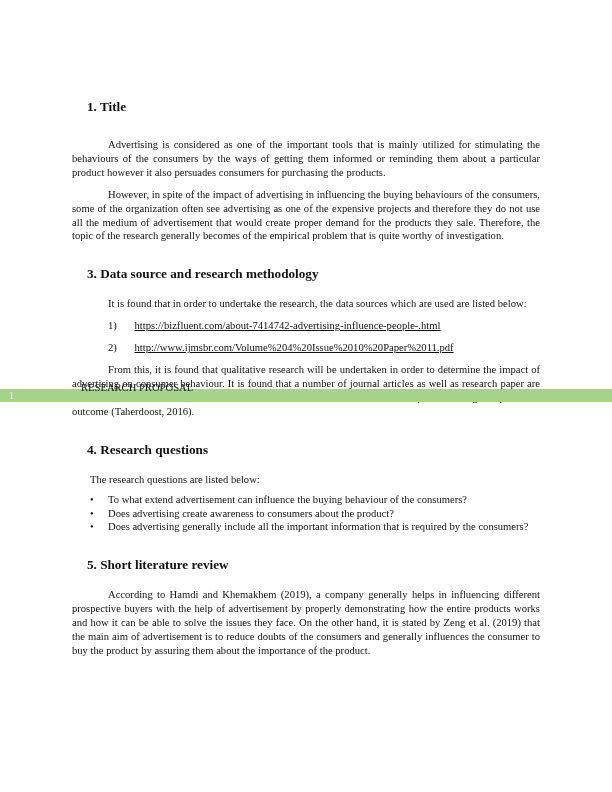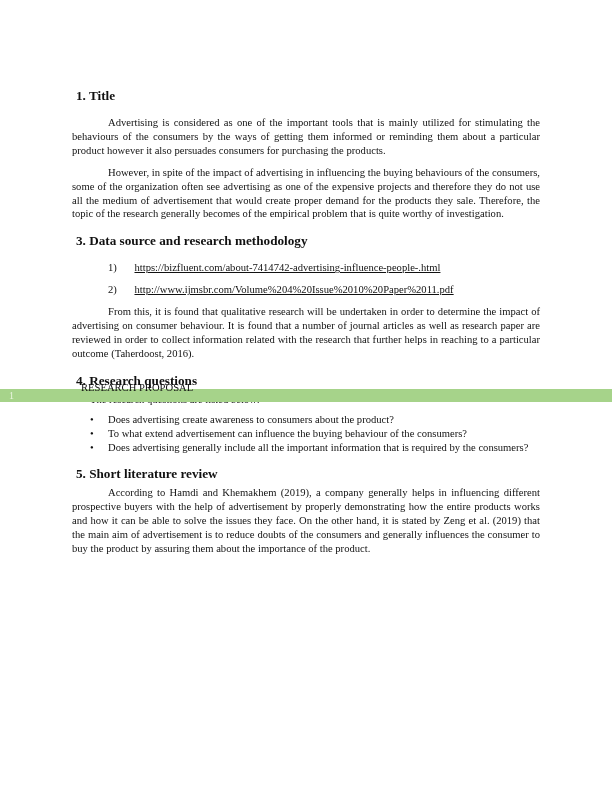--- a/index.html
+++ b/index.html
@@ -1,19 +1,19 @@
 <!DOCTYPE html>
 <html><head>
 <meta charset="utf-8">
 <style>
   html, body { margin: 0; padding: 0; background: #ffffff; }
   body { width: 612px; height: 792px; position: relative; overflow: hidden;
          font-family: "Liberation Serif", serif; color: #111; }
   .page { position: absolute; left: 72px; top: 84px; width: 468px; font-size: 10.6px; line-height: 13.9px; }
-  h2 { font-family: "Liberation Serif", serif; font-weight: bold; font-size: 13.2px; margin: 4px; line-height: 16px; }
+  h2 { font-family: "Liberation Serif", serif; font-weight: bold; font-size: 13.2px; margin: 15px; line-height: 16px; }
   p { margin: 0; text-align: justify; }
   .indent { text-indent: 36px; }
   .ind2 { padding-left: 36px; }
   .gap { height: 8px; }
   .gap-sm { height: 6px; }
   .link-line { padding-left: 36px; margin: 0; }
   a { color: #111; text-decoration: underline; margin-left: 15px; }
   ul { margin: 0; padding-left: 36px; list-style: none; }
   li { position: relative; text-align: justify; }
   li::before { content: "\2022"; position: absolute; left: -18px; }
@@ -27,40 +27,41 @@
 <div class="page">
   <h2>1. Title</h2>
   <div class="gap"></div>
 
   <p class="indent">Advertising is considered as one of the important tools that is mainly utilized for stimulating the behaviours of the consumers by the ways of getting them informed or reminding them about a particular product however it also persuades consumers for purchasing the products.</p>
   <div class="gap"></div>
   <p class="indent">However, in spite of the impact of advertising in influencing the buying behaviours of the consumers, some of the organization often see advertising as one of the expensive projects and therefore they do not use all the medium of advertisement that would create proper demand for the products they sale. Therefore, the topic of the research generally becomes of the empirical problem that is quite worthy of investigation.</p>
   <div class="gap"></div>
 
   <h2>3. Data source and research methodology</h2>
+  <p class="indent">It is found that in order to undertake the research, the data sources which are used are listed below:</p>
   <div class="gap"></div>
   <p class="link-line">
     <span>1)</span>
     <a>https://bizfluent.com/about-7414742-advertising-influence-people-.html</a>
   </p>
   <div class="gap"></div>
   <p class="link-line">
     <span>2)</span>
     <a>http://www.ijmsbr.com/Volume%204%20Issue%2010%20Paper%2011.pdf</a>
   </p>
   <div class="gap"></div>
   <p class="indent">From this, it is found that qualitative research will be undertaken in order to determine the impact of advertising on consumer behaviour. It is found that a number of journal articles as well as research paper are reviewed in order to collect information related with the research that further helps in reaching to a particular outcome (Taherdoost, 2016).</p>
   <div class="gap"></div>
 
   <h2>4. Research questions</h2>
   <p style="padding-left:18px">The research questions are listed below:</p>
   <div class="gap-sm"></div>
   <ul>
+    <li>To what extend advertisement can influence the buying behaviour of the consumers?</li>
     <li>Does advertising create awareness to consumers about the product?</li>
-    <li>To what extend advertisement can influence the buying behaviour of the consumers?</li>
     <li>Does advertising generally include all the important information that is required by the consumers?</li>
   </ul>
   <div class="gap"></div>
 
   <h2>5. Short literature review</h2>
   <p class="indent">According to Hamdi and Khemakhem (2019), a company generally helps in influencing different prospective buyers with the help of advertisement by properly demonstrating how the entire products works and how it can be able to solve the issues they face. On the other hand, it is stated by Zeng et al. (2019) that the main aim of advertisement is to reduce doubts of the consumers and generally influences the consumer to buy the product by assuring them about the importance of the product.</p>
 </div>
 
 <div class="band"></div>
 <div class="band-num">1</div>

